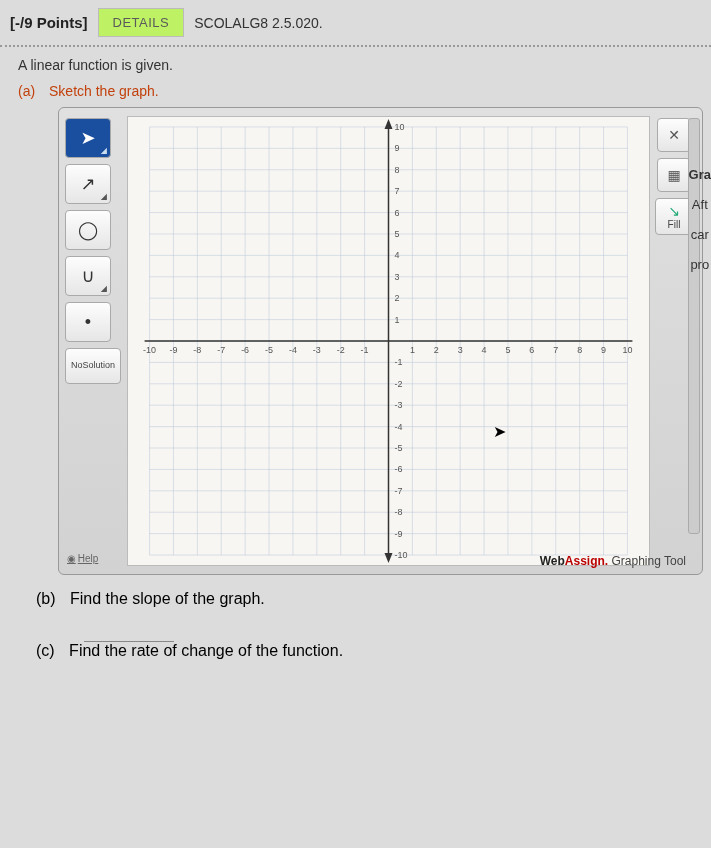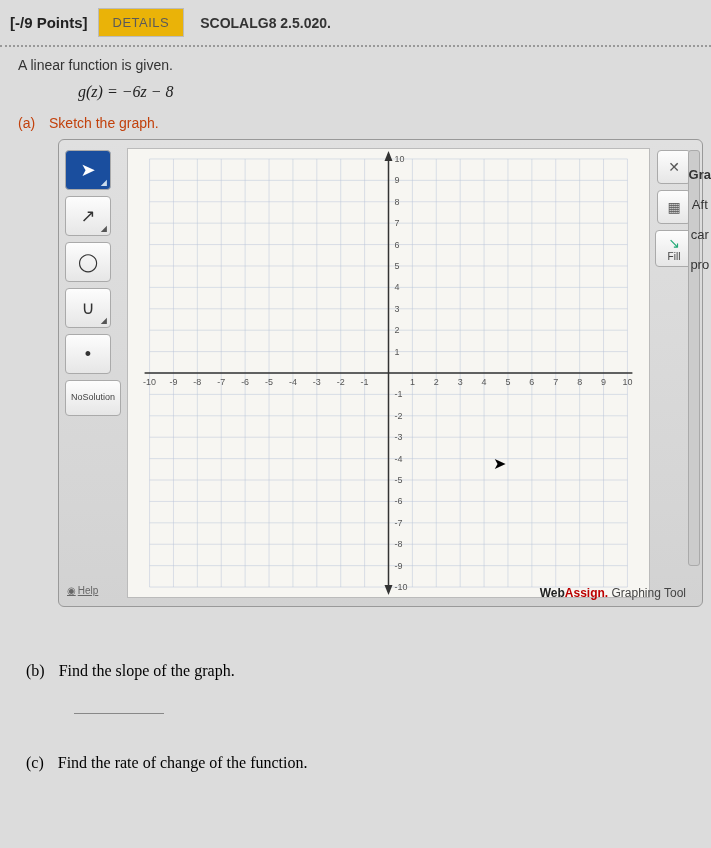--- a/index.html
+++ b/index.html
@@ -17,33 +17,33 @@
       gap: 10px;
       padding: 8px 10px;
       border-bottom: 2px dotted #999;
     }
     .points {
       font-weight: bold;
       font-size: 15px;
       color: #222;
     }
     .hbtn {
-      background: #eab308;
+      background: #bef264;
       border: 1px solid #bbb;
       padding: 6px 14px;
       font-size: 13px;
       color: #5a5a5a;
       letter-spacing: 0.5px;
       cursor: pointer;
     }
     .ref {
-      font-weight: bold;
+      font-weight: normal;
       font-size: 14px;
       color: #333;
-      margin-left: 6px;
+      margin-left: 0;
     }
     .content { padding: 10px 18px 15px 18px; }
     .intro { font-size: 14px; color: #333; margin-bottom: 10px; }
     .equation {
       font-family: "Times New Roman", serif;
       font-style: italic;
       font-size: 16px;
       color: #222;
       margin-left: 60px;
       margin-bottom: 14px;
@@ -168,21 +168,21 @@
       border: 1px solid #aaa;
       border-radius: 3px;
     }
     .answer-line {
       margin-left: 48px;
       margin-top: 20px;
       width: 90px;
       border-bottom: 1px solid #888;
       height: 14px;
     }
-    .section-b, .section-c { margin-top: 40px; padding-left: 26px; font-family: Liberation Serif, serif; }
+    .section-b, .section-c { padding-left: 36px; }
     .right-cut {
       position: absolute;
       right: 0; top: 160px;
       font-size: 13px;
       color: #333;
       line-height: 2.3;
       text-align: center;
     }
     .cursor-ptr {
       position: absolute;
@@ -195,21 +195,20 @@
 <body>
 
 <div class="header-row">
   <span class="points">[-/9 Points]</span>
   <button class="hbtn">DETAILS</button>
   <span class="ref">SCOLALG8 2.5.020.</span>
 </div>
 
 <div class="content">
   <div class="intro">A linear function is given.</div>
-  <div class="equation">g(z) = −6z − 8</div>
   <div class="part">
     <span class="part-label">(a)</span>
     <span>Sketch the graph.</span>
   </div>
 
   <div class="graph-wrap">
     <div class="toolcol">
       <div class="toolbtn selected">
         <span>➤</span>
         <span class="corner">◢</span>

